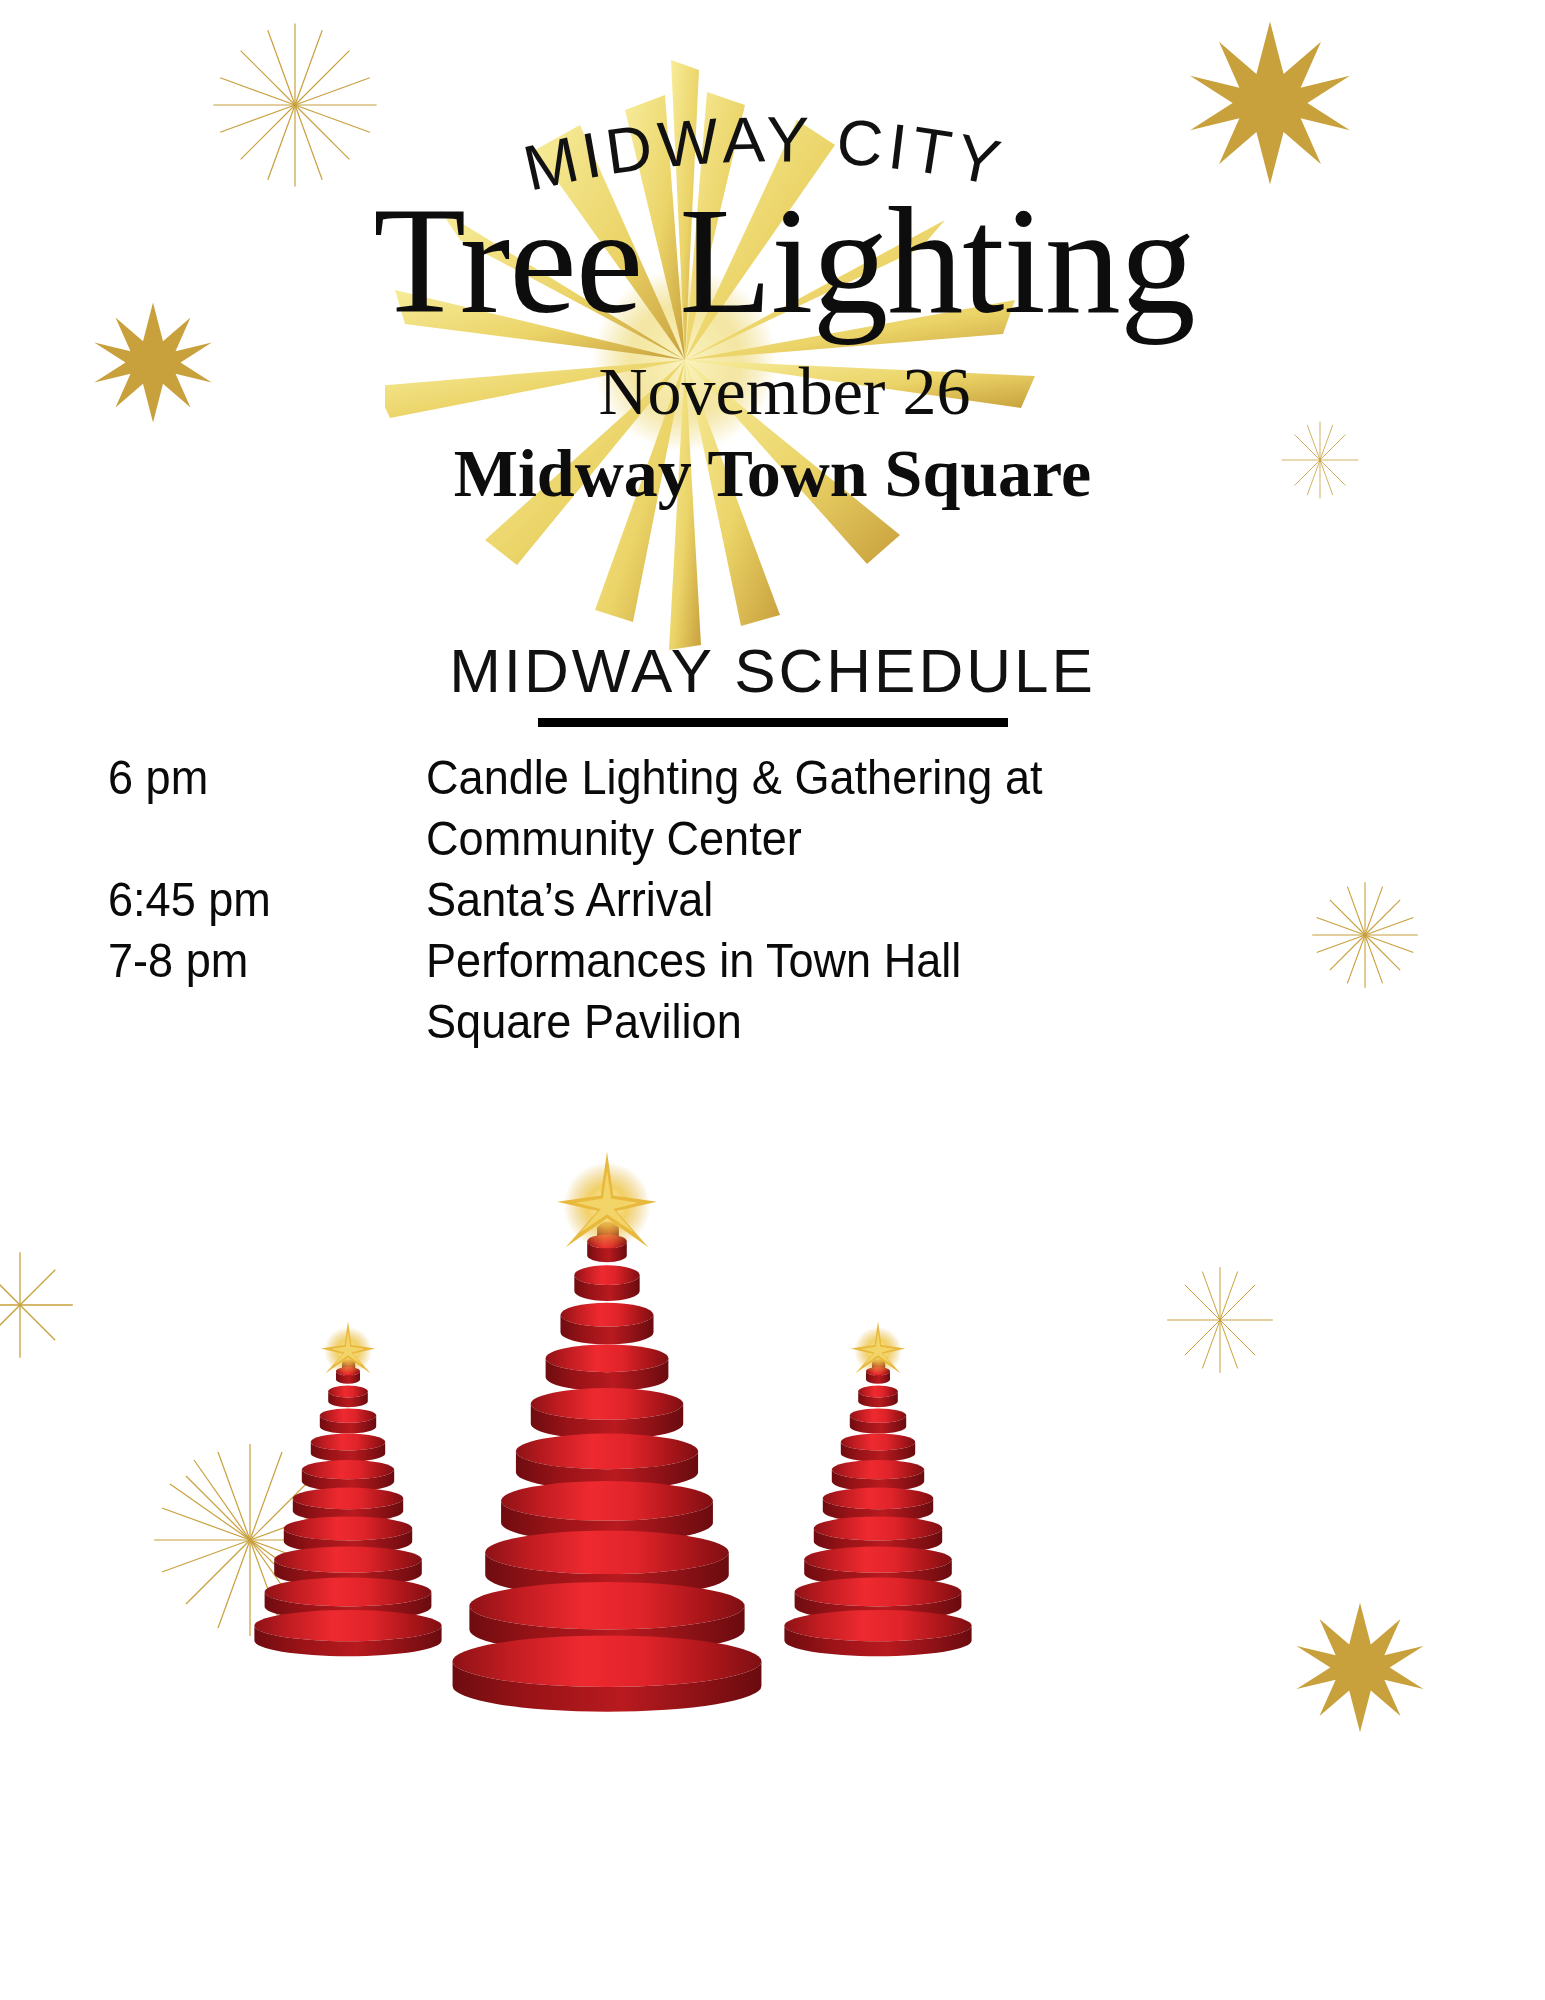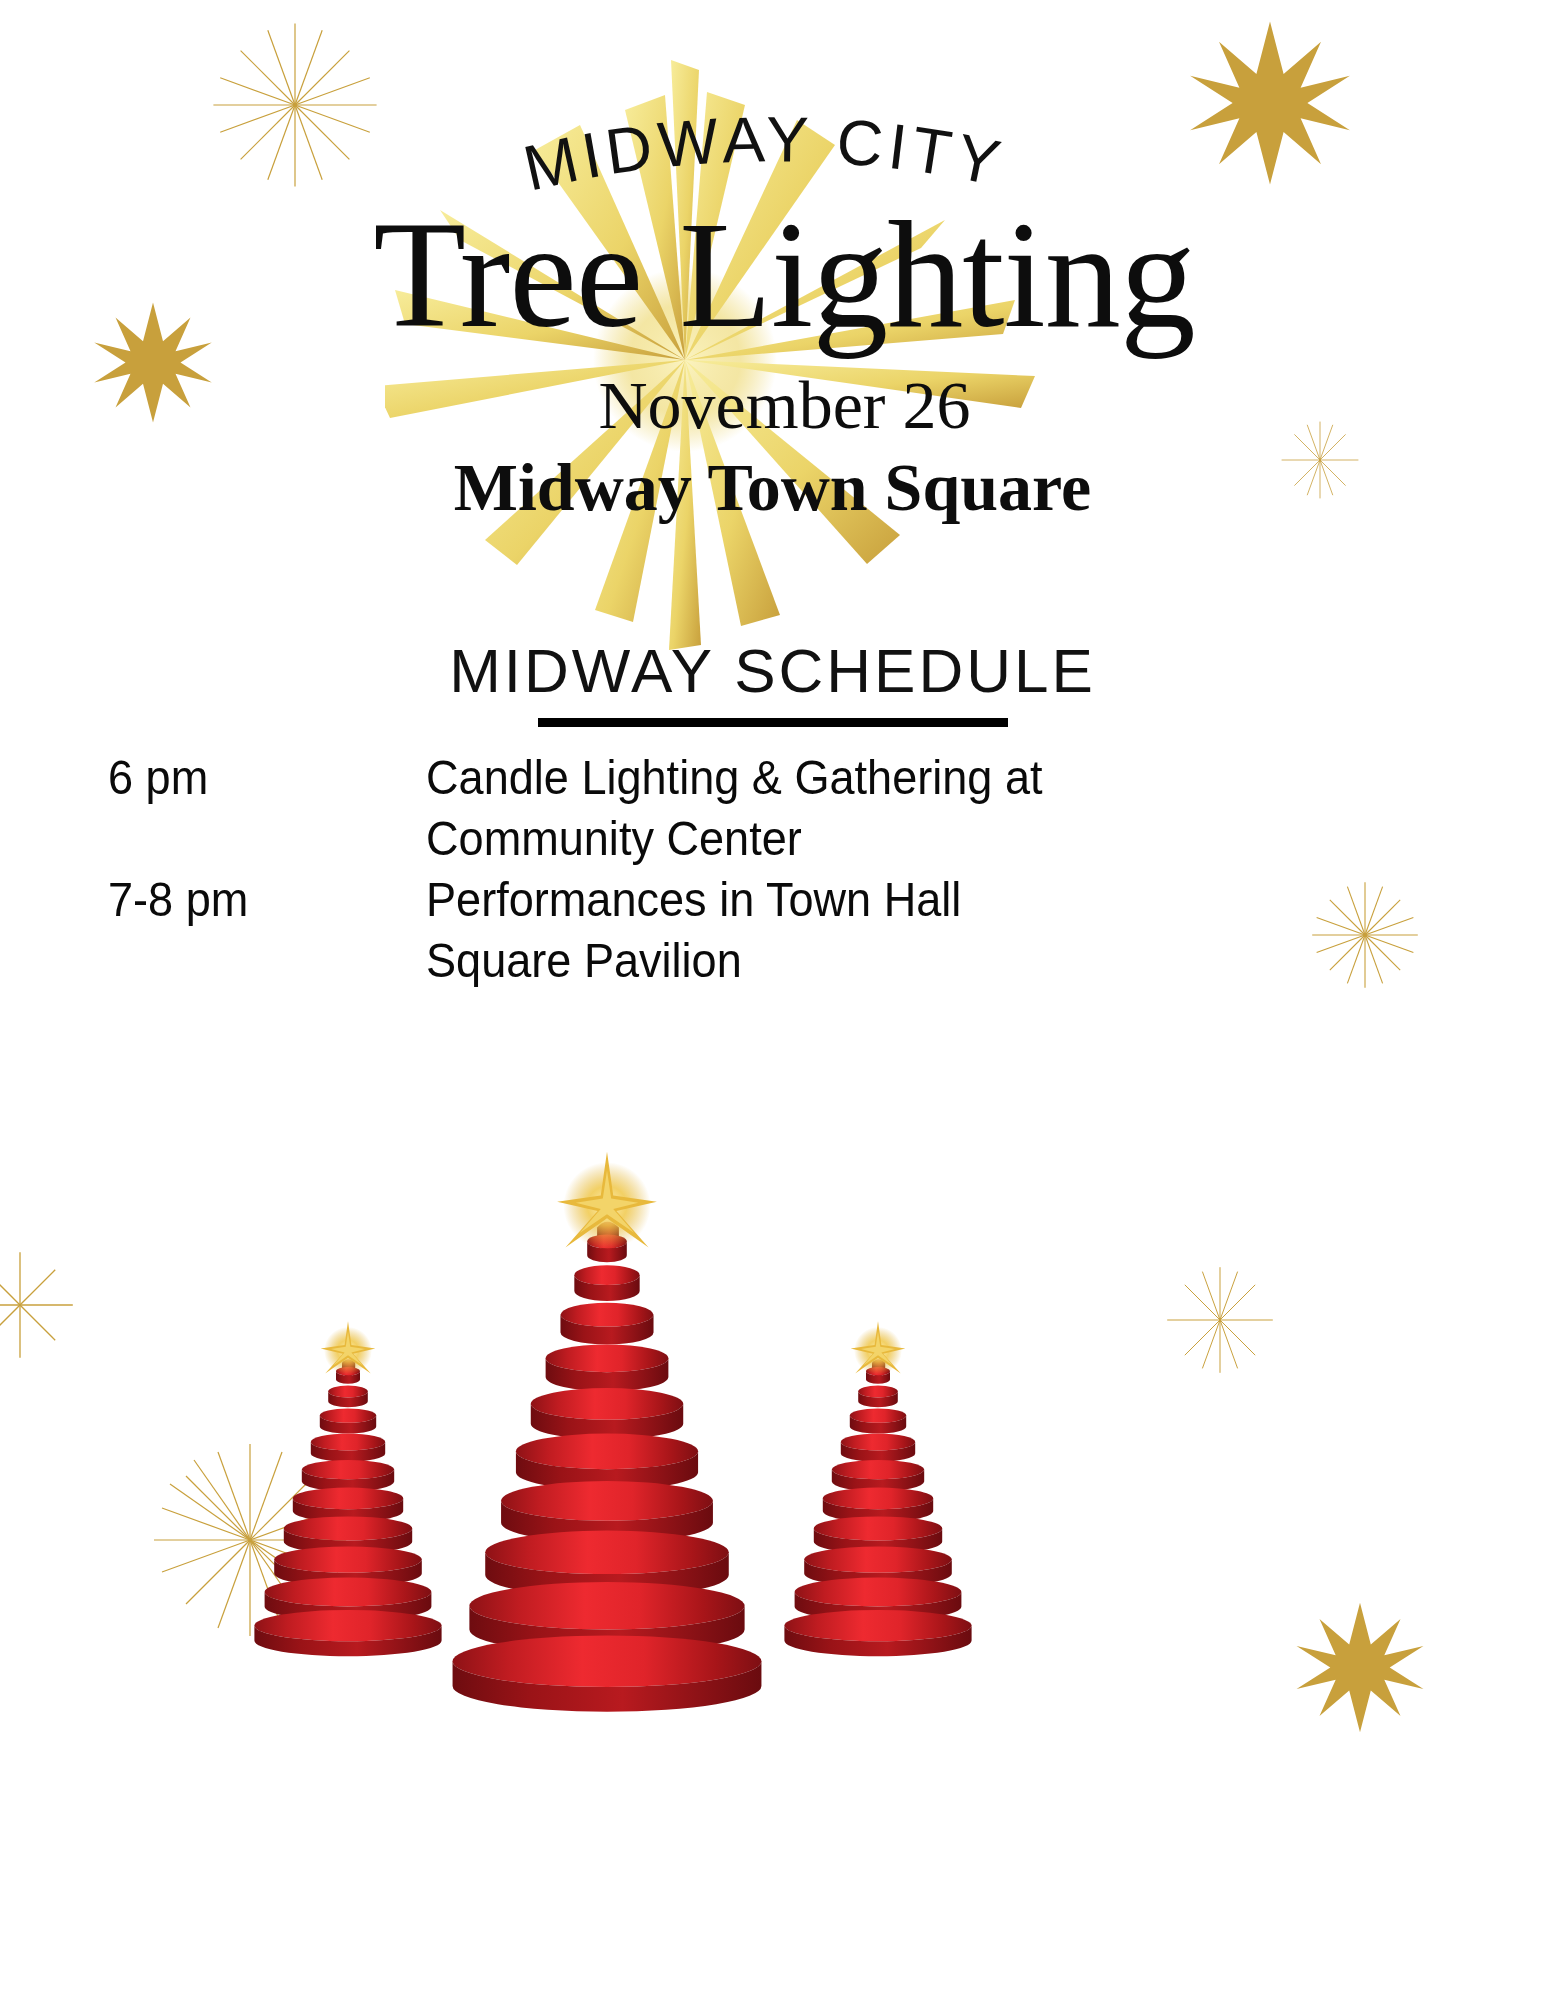--- a/index.html
+++ b/index.html
@@ -30,21 +30,21 @@
   }
 
   
   .title-wrap{position:absolute;left:0;top:185px;width:1545px;text-align:center;}
   .main-title{
     font-family:"Liberation Serif", serif;
     font-size:152px;
     line-height:1.0;
     color:#0d0d0d;
     letter-spacing:-1px;
-    margin:14px;
+    margin:0;
     font-weight:400;
     padding-left:23px;
   }
   .sub-line{
     font-family:"Liberation Serif", serif;
     font-size:68px;
     line-height:1.18;
     color:#0d0d0d;
     margin:0;
     font-weight:400;
@@ -280,20 +280,24 @@
   <div class="sched">
     <table>
       <tbody id="sched-body">
           <tr>
             <td class="time">6 pm</td>
             <td class="desc">Candle Lighting &amp; Gathering at</td>
           </tr>
           <tr class="cont">
             <td class="time">&nbsp;</td>
             <td class="desc">Community Center</td>
+          </tr>
+          <tr>
+            <td class="time">6:45 pm</td>
+            <td class="desc">Santa’s Arrival</td>
           </tr>
           <tr>
             <td class="time">7-8 pm</td>
             <td class="desc">Performances in Town Hall</td>
           </tr>
           <tr class="cont">
             <td class="time">&nbsp;</td>
             <td class="desc">Square Pavilion</td>
           </tr>
         </tbody>

